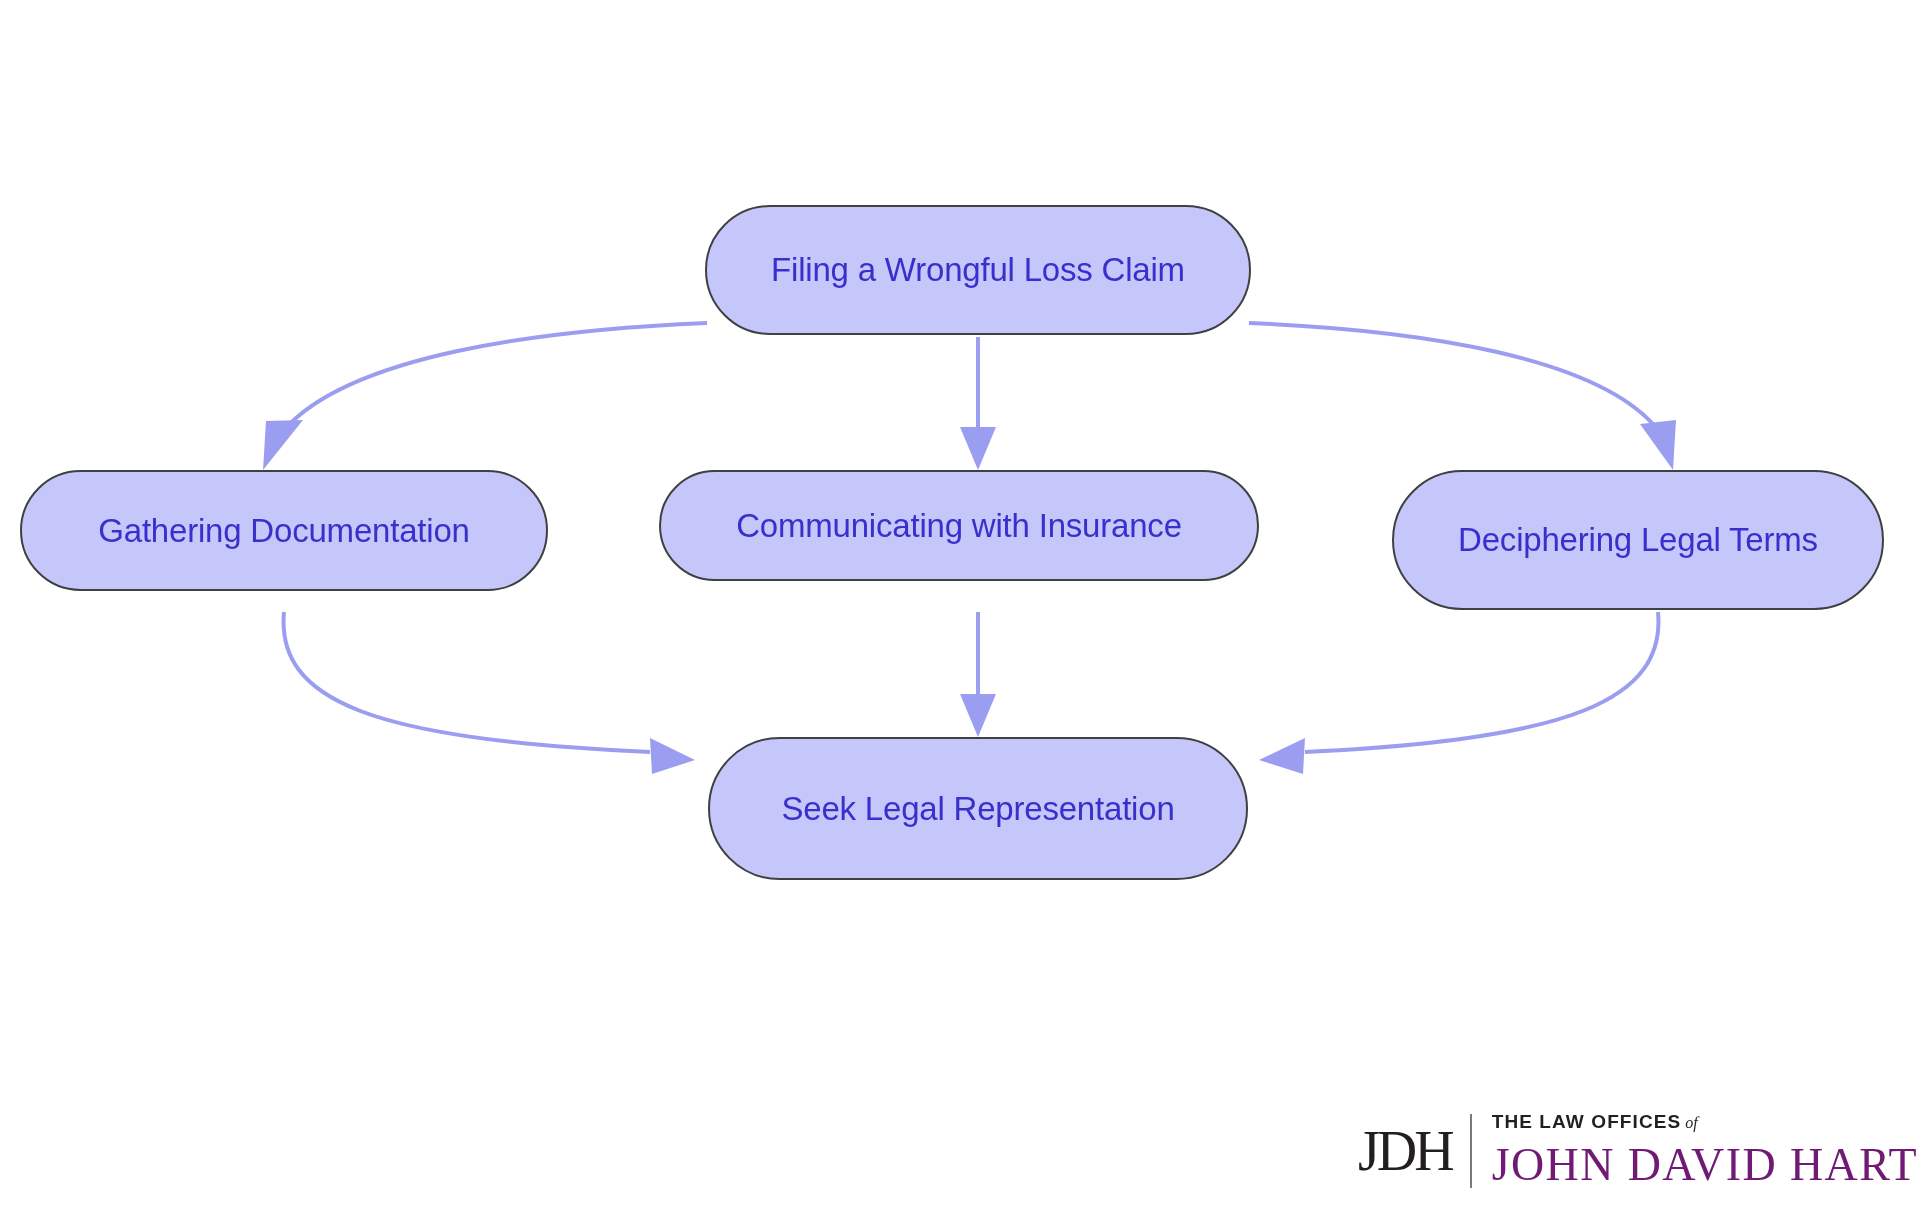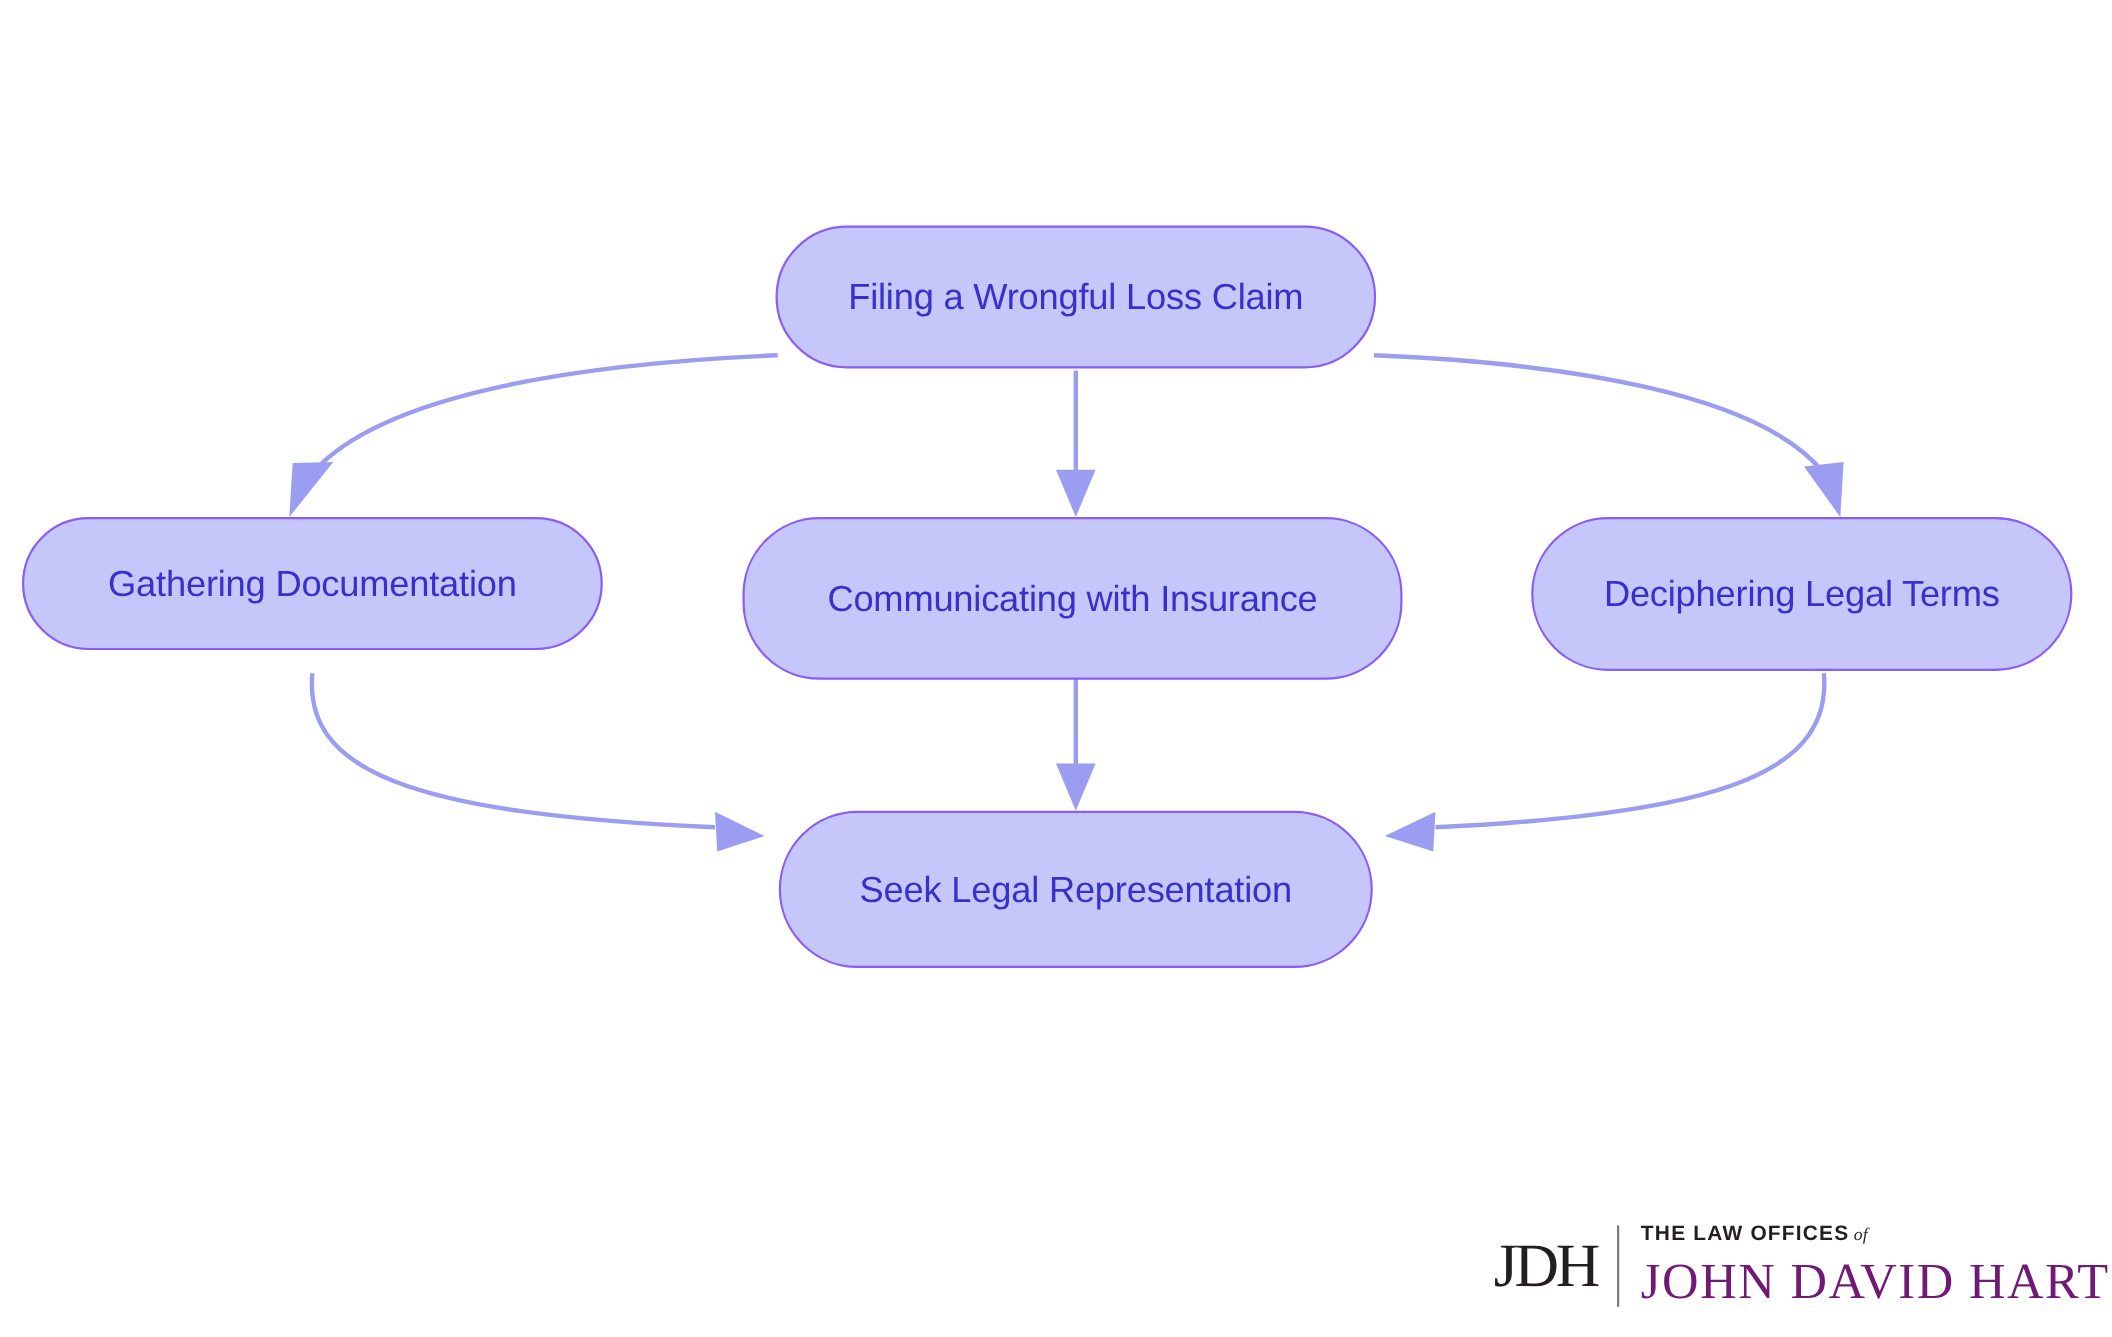--- a/index.html
+++ b/index.html
@@ -32,21 +32,21 @@
 
   .arrow-head {
     fill: #9b9df0;
     stroke: none;
   }
 
   .node {
     position: absolute;
     box-sizing: border-box;
     background: #c5c6fa;
-    border: 2px solid #8b5cf6;
+    border: 2px solid #404040;
     display: flex;
     align-items: center;
     justify-content: center;
     text-align: center;
     color: #3730cc;
     font-family: "Liberation Sans", sans-serif;
     font-size: 33px;
     font-weight: 400;
     letter-spacing: -0.2px;
     line-height: 1.2;
@@ -59,22 +59,22 @@
     left: 705px;  top: 205px;
     width: 546px; height: 130px;
     border-radius: 65px;
   }
   #node-gathering {
     left: 20px;   top: 470px;
     width: 528px; height: 121px;
     border-radius: 70px;
   }
   #node-communicating {
-    left: 675px;  top: 470px;
-    width: 600px; height: 148px;
+    left: 659px;  top: 470px;
+    width: 600px; height: 111px;
     border-radius: 70px;
   }
   #node-deciphering {
     left: 1392px; top: 470px;
     width: 492px; height: 140px;
     border-radius: 70px;
   }
   #node-seek {
     left: 708px;  top: 737px;
     width: 540px; height: 143px;

